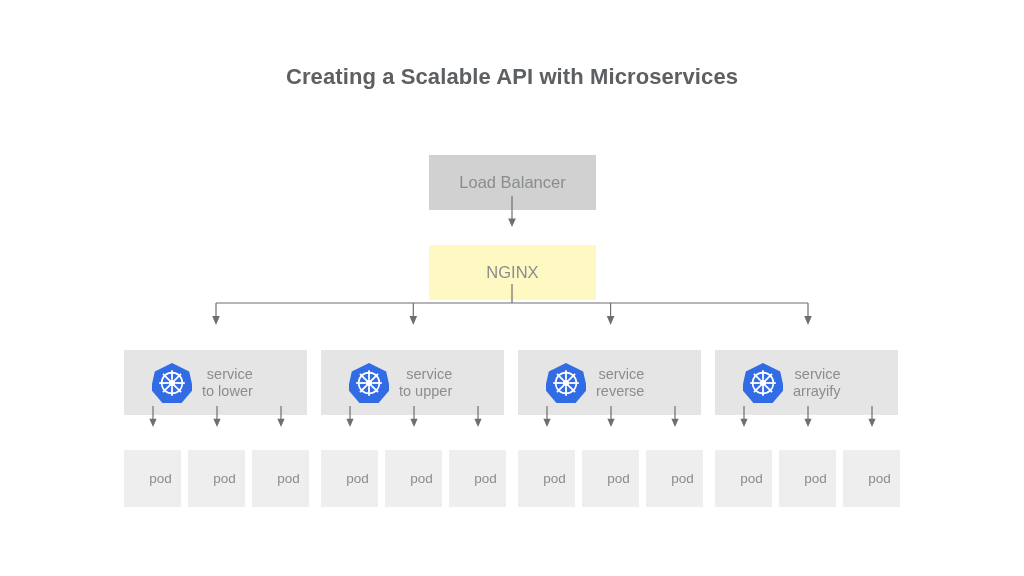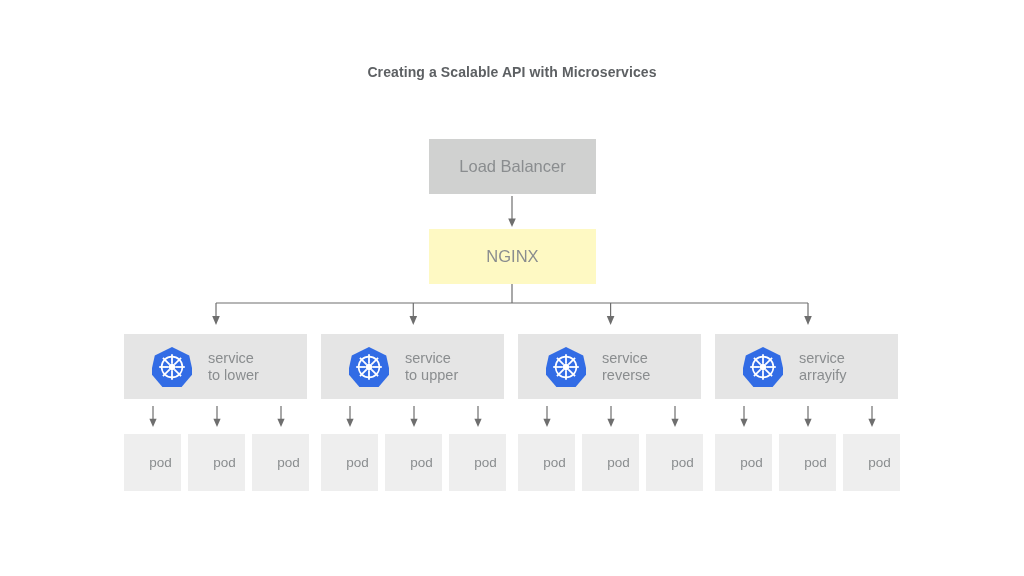--- a/index.html
+++ b/index.html
@@ -19,32 +19,33 @@
     left: 0; top: 0;
     width: 1024px;
     height: 576px;
   }
   .title {
     position: absolute;
     left: 0;
     top: 64px;
     width: 1024px;
     text-align: center;
-    font-size: 14px;
+    font-size: 22px;
     font-weight: bold;
     color: #5d6063;
     letter-spacing: 0.1px;
   }
   .node {
     position: absolute;
     box-sizing: border-box;
     display: flex;
     align-items: center;
     justify-content: center;
     color: #8a8d8f;
+    margin-top: 16px;
   }
   .lb-box {
     left: 429px;
     top: 139px;
     width: 167px;
     height: 55px;
     background: #d0d1d0;
     font-size: 16.5px;
   }
   .nginx-box {
@@ -59,21 +60,22 @@
     top: 334px;
     width: 183px;
     height: 65px;
     background: #e5e5e5;
     justify-content: flex-start;
     padding-left: 28px;
   }
   .svc-inner {
     display: flex;
     align-items: center;
-    gap: 16px;
+    gap: 10px;
+    text-align: right;
   }
   .svc-label {
     font-size: 14.5px;
     line-height: 17px;
     color: #8a8d8f;
     white-space: pre-line;
   }
   .k8s-icon {
     width: 40px;
     height: 42px;

